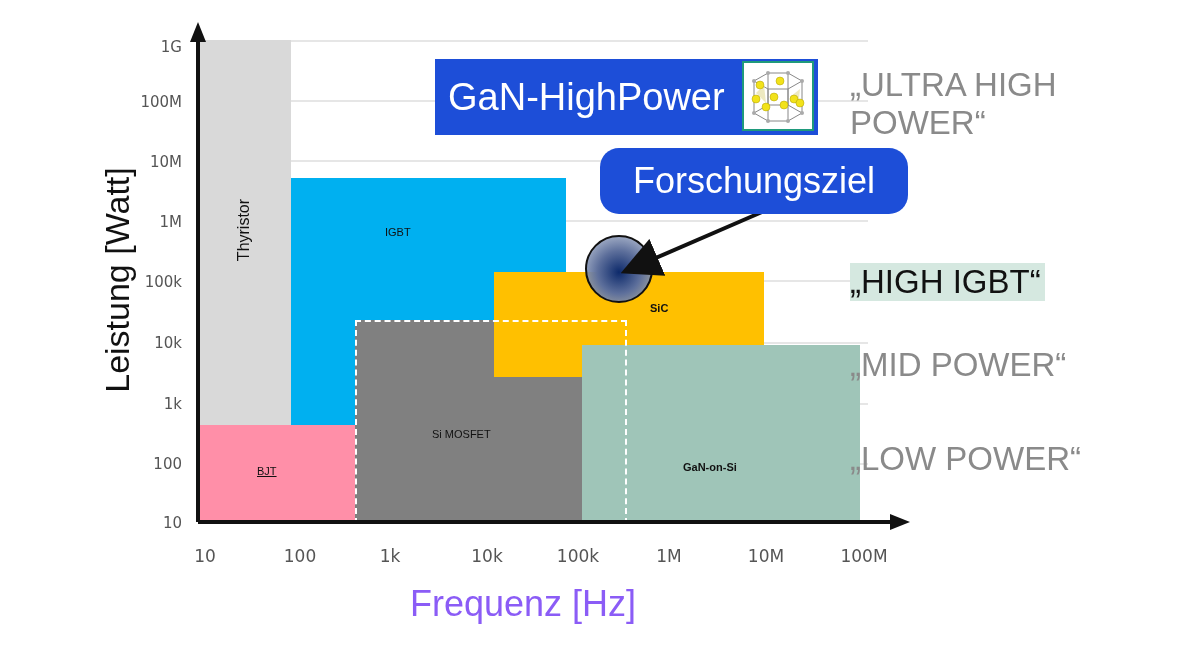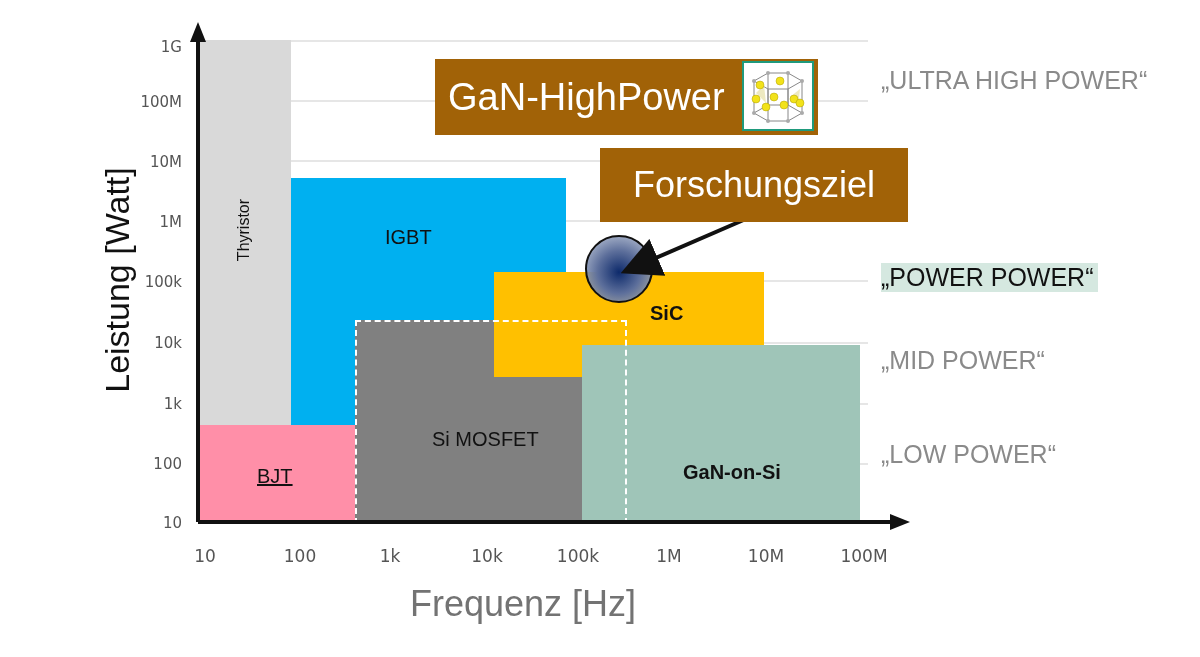--- a/index.html
+++ b/index.html
@@ -2,23 +2,23 @@
 <html><head>
 <meta charset="utf-8">
 <style>
   html, body { margin:0; padding:0; background:#ffffff; }
   body { width:1200px; height:657px; position:relative; overflow:hidden; font-family:"Liberation Sans", sans-serif; }
   .abs { position:absolute; }
   .grid { position:absolute; left:198px; width:670px; height:2px; background:#e6e6e6; }
   .ytick { position:absolute; width:60px; left:122px; text-align:right; font-family:"DejaVu Sans", sans-serif; font-size:15px; color:#555; }
   .xtick { position:absolute; top:546px; font-family:"DejaVu Sans", sans-serif; font-size:17px; color:#555; transform:translateX(-50%); }
   .region { position:absolute; }
-  .rlabel { position:absolute; font-size:20px; color:#111; }
-  .band { position:absolute; left:881px; font-size:25px; color:#8a8a8a; }
-  .banner { position:absolute; background:#a16207; color:#fff; }
+  .rlabel { position:absolute; font-size:11px; color:#111; }
+  .band { position:absolute; left:850px; font-size:33px; color:#8a8a8a; }
+  .banner { position:absolute; background:#1d4ed8; color:#fff; }
 </style>
 </head>
 <body>
 
 <div class="grid" style="top:40px;"></div>
 <div class="grid" style="top:100px;"></div>
 <div class="grid" style="top:160px;"></div>
 <div class="grid" style="top:220px;"></div>
 <div class="grid" style="top:280px;"></div>
 <div class="grid" style="top:342px;"></div>
@@ -70,21 +70,21 @@
 
 <div class="xtick" style="left:205px;">10</div>
 <div class="xtick" style="left:300px;">100</div>
 <div class="xtick" style="left:390px;">1k</div>
 <div class="xtick" style="left:487px;">10k</div>
 <div class="xtick" style="left:578px;">100k</div>
 <div class="xtick" style="left:669px;">1M</div>
 <div class="xtick" style="left:766px;">10M</div>
 <div class="xtick" style="left:864px;">100M</div>
 
-<div class="abs" style="left:410px; top:583px; font-size:36px; color:#737373;">Frequenz [Hz]</div>
+<div class="abs" style="left:410px; top:583px; font-size:36px; color:#8b5cf6;">Frequenz [Hz]</div>
 <div class="abs" style="left:-12px; top:260px; width:260px; text-align:center; font-size:34px; color:#111; transform:rotate(-90deg); transform-origin:130px 20px;">Leistung [Watt]</div>
 
 <div class="banner" style="left:435px; top:59px; width:383px; height:76px; display:flex; align-items:center;">
   <span style="font-size:38px; padding-left:13px; width:300px;">GaN-HighPower</span>
   <span style="position:absolute; left:307px; top:2px; width:72px; height:70px; background:#fff; border:2px solid #1f9a7c; box-sizing:border-box;">
     <svg width="68" height="66" viewBox="0 0 68 66">
       <g stroke="#888" stroke-width="1" fill="none">
         <path d="M10,18 L24,10 L44,10 L58,18 L44,26 L24,26 Z"></path>
         <path d="M10,50 L24,42 L44,42 L58,50 L44,58 L24,58 Z"></path>
         <line x1="10" y1="18" x2="10" y2="50"></line>
@@ -113,20 +113,20 @@
           <circle cx="58" cy="18" r="2"></circle>
           <circle cx="10" cy="50" r="2"></circle>
           <circle cx="24" cy="58" r="2"></circle>
           <circle cx="44" cy="58" r="2"></circle>
           <circle cx="58" cy="50" r="2"></circle>
         </g>
     </svg>
   </span>
 </div>
 
-<div class="banner" style="left:600px; top:148px; width:308px; height:74px; display:flex; align-items:center; justify-content:center;">
+<div class="banner" style="left:600px; top:148px; width:308px; height:66px; display:flex; align-items:center; justify-content:center;border-radius:19px;">
   <span style="font-size:36px;">Forschungsziel</span>
 </div>
 
 <div class="band" style="top:66px;">„ULTRA HIGH POWER“</div>
-<div class="band" style="top:263px; color:#111; background:#d5e8e0; padding:0 4px 0 0;">„POWER POWER“</div>
+<div class="band" style="top:263px; color:#111; background:#d5e8e0; padding:0 4px 0 0;">„HIGH IGBT“</div>
 <div class="band" style="top:346px;">„MID POWER“</div>
 <div class="band" style="top:440px;">„LOW POWER“</div>
 
 </body></html>

